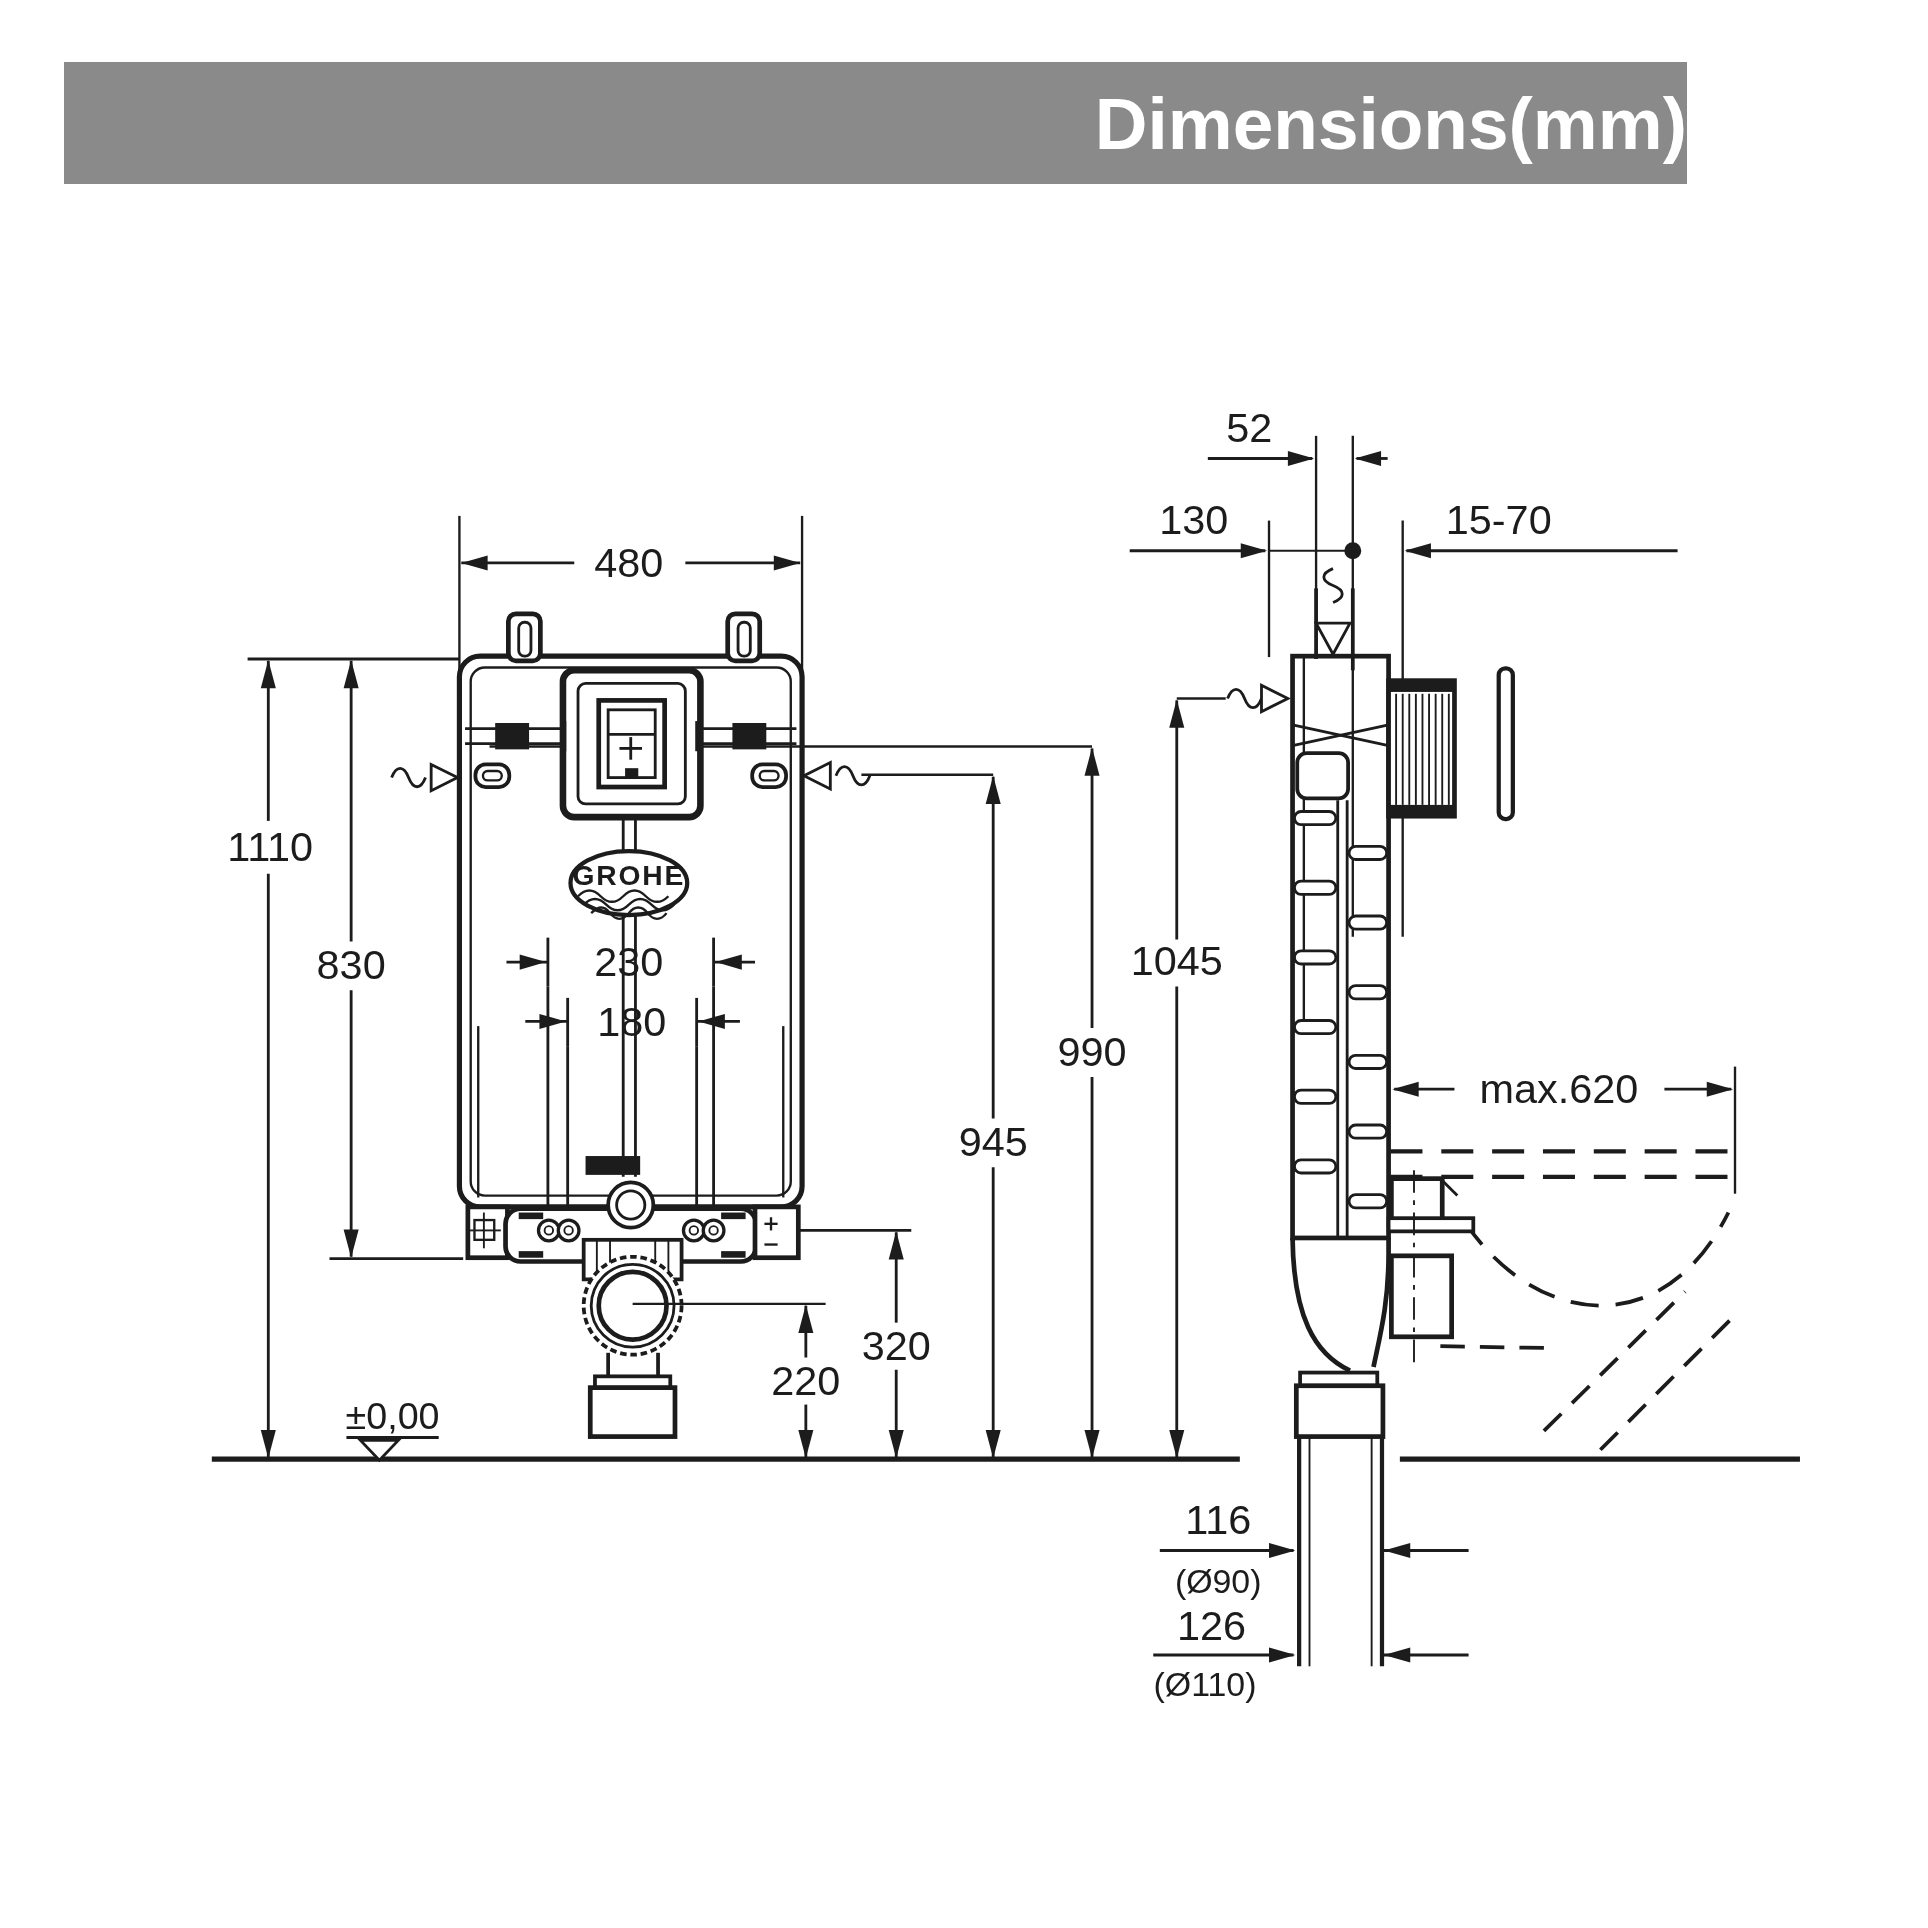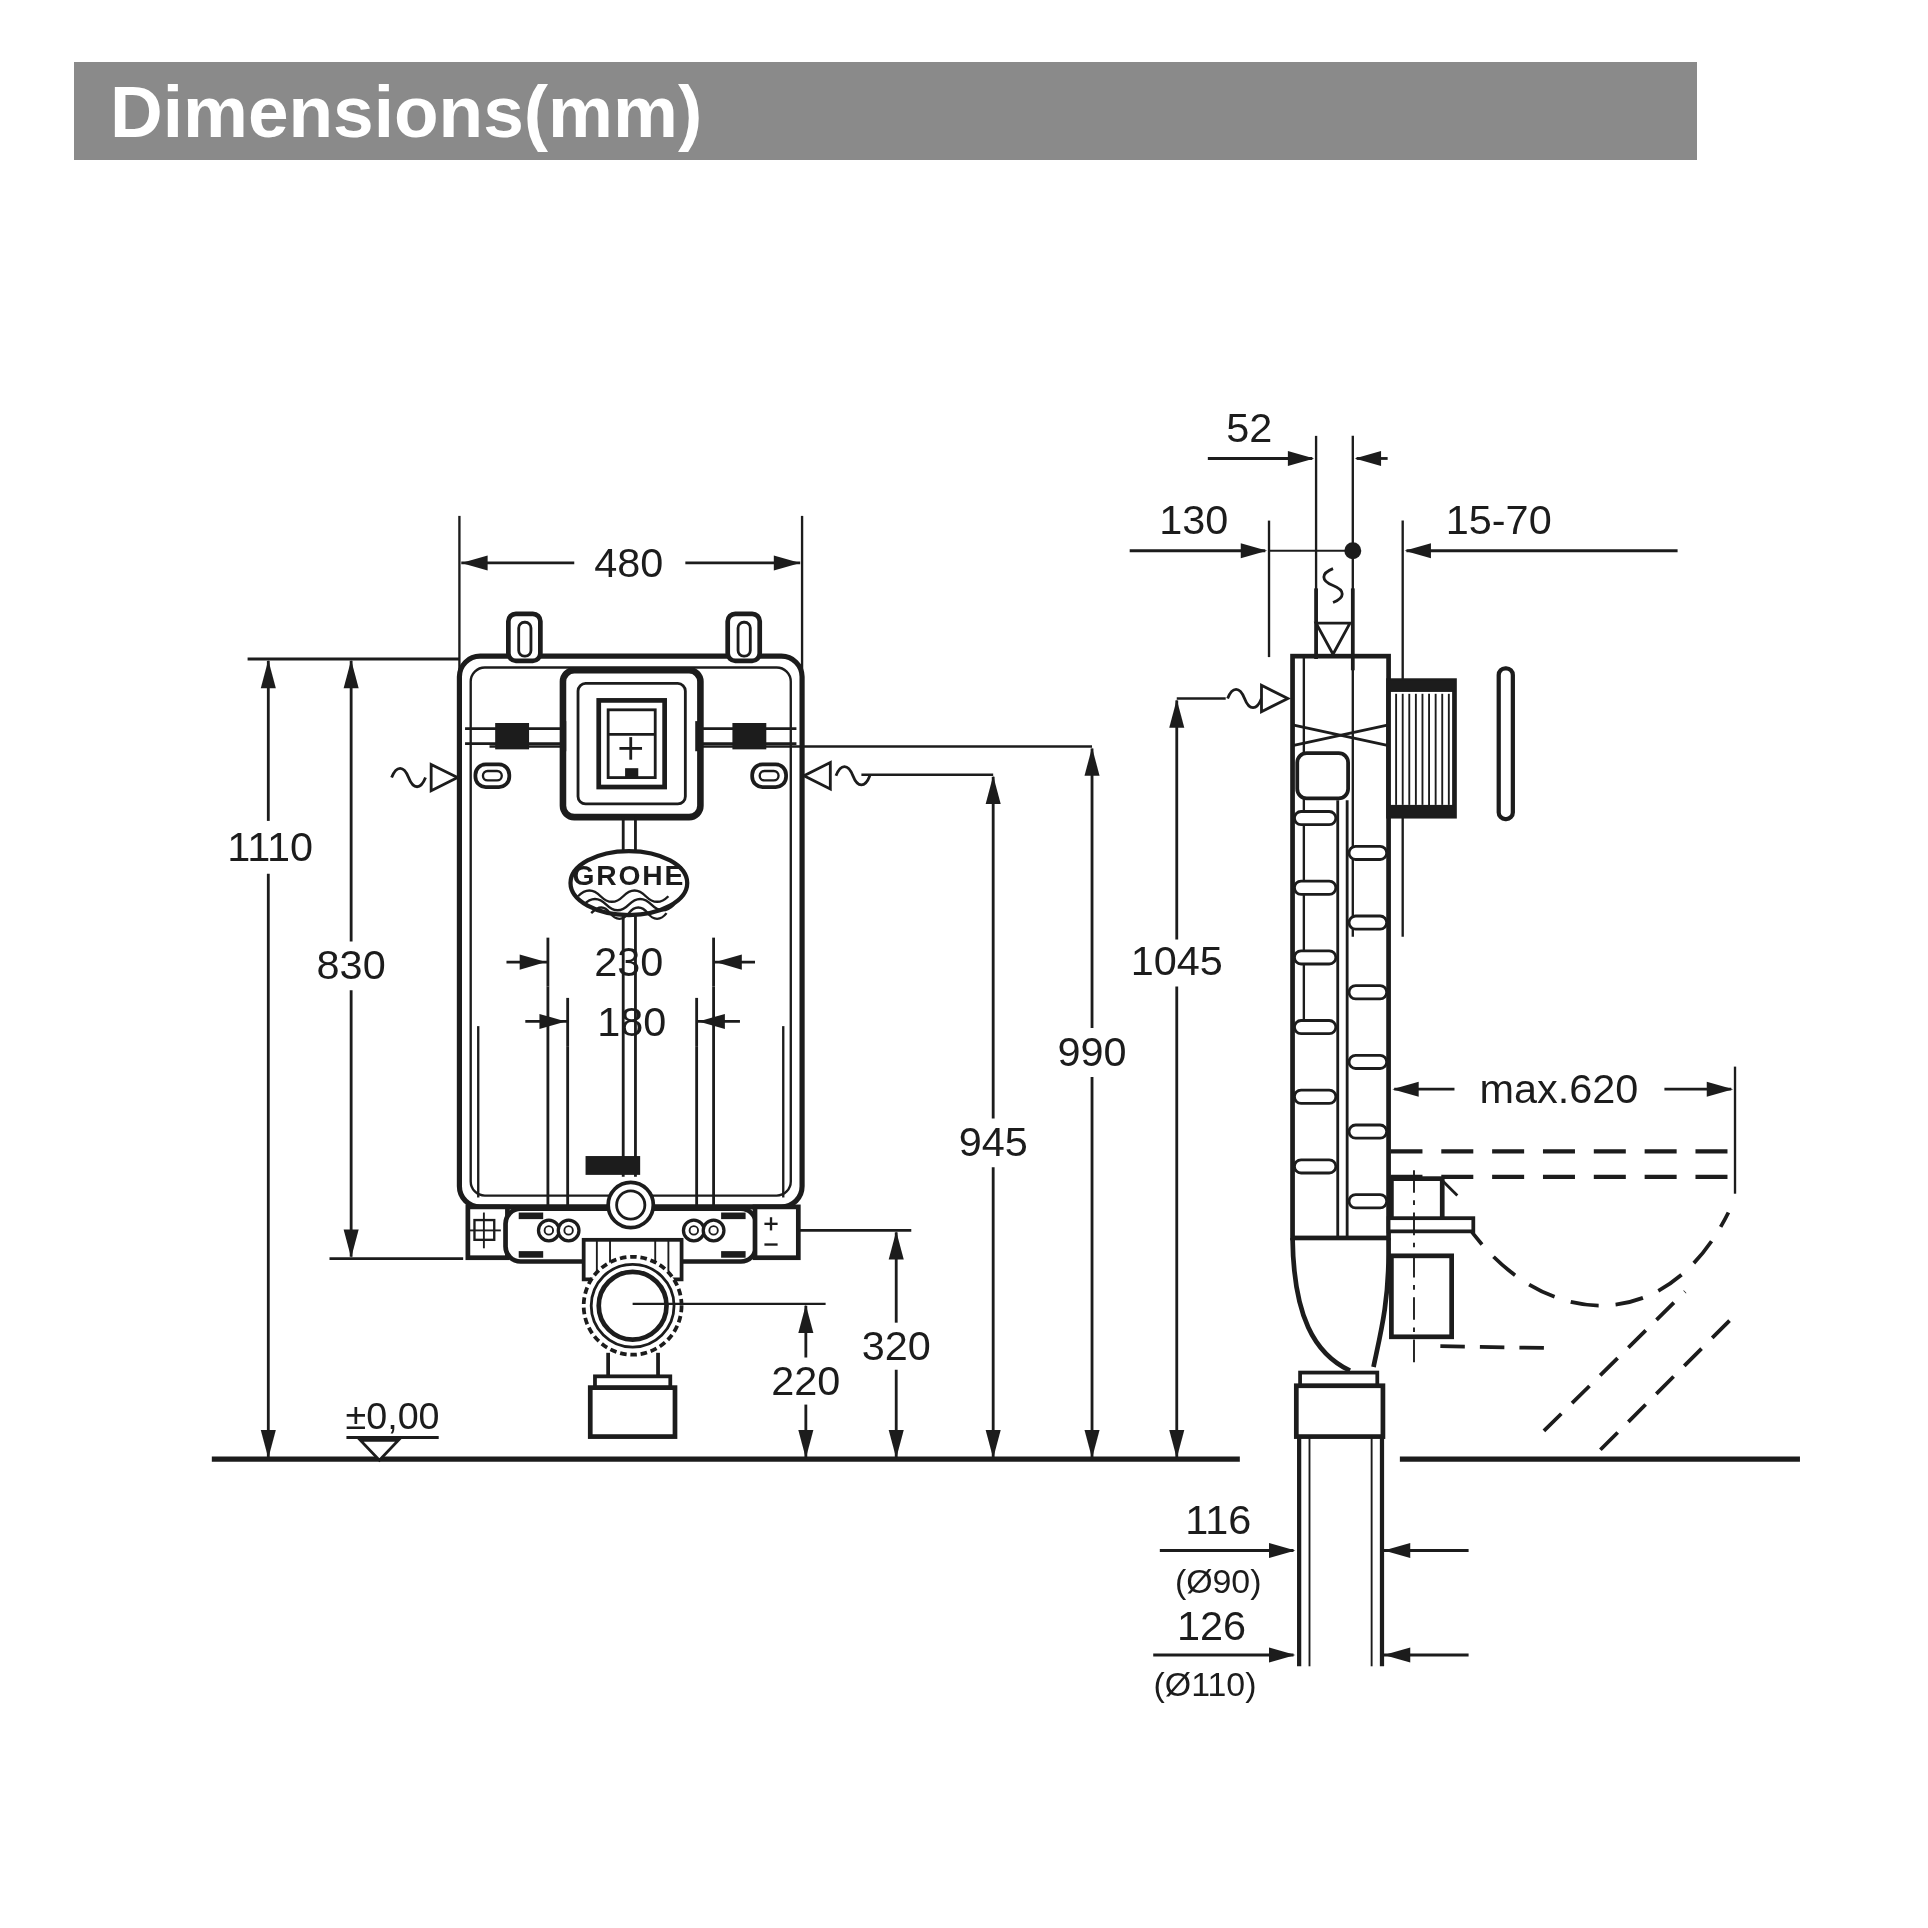--- a/index.html
+++ b/index.html
@@ -1,19 +1,19 @@
 <!DOCTYPE html>
 <html style="font-size:15px"><head>
 <meta charset="utf-8">
 <style>
   html,body{margin:0;padding:0;background:#ffffff;}
   body{width:1928px;height:1928px;position:relative;overflow:hidden;
        font-family:"Liberation Sans",sans-serif;}
-  .header-bar{position:absolute;left:74px;top:62px;width:1623px;height:98px;
-      background:#8a8a8a;display:flex;align-items:center;justify-content:space-between;}
+  .header-bar{position:absolute;left:64px;top:62px;width:1623px;height:122px;
+      background:#8a8a8a;display:flex;align-items:center;justify-content:flex-end;}
   .header-bar .t-en{color:#ffffff;font-weight:bold;font-size:73px;padding-left:36px;
       letter-spacing:0px;}
   .header-bar .t-ar{color:#ffffff;font-weight:bold;font-size:64px;padding-right:34px;
       font-family:"DejaVu Sans",sans-serif;direction:rtl;}
   svg{position:absolute;left:0;top:0;}
   svg text{font-family:"Liberation Sans",sans-serif;fill:#1c1c1c;}
   .dim{font-size:44px;text-anchor:middle;}
   .dim-sm{font-size:36px;text-anchor:middle;}
   .datum{font-size:40px;text-anchor:middle;}
   .logo-t{font-size:30px;font-weight:bold;text-anchor:middle;letter-spacing:2px;}

